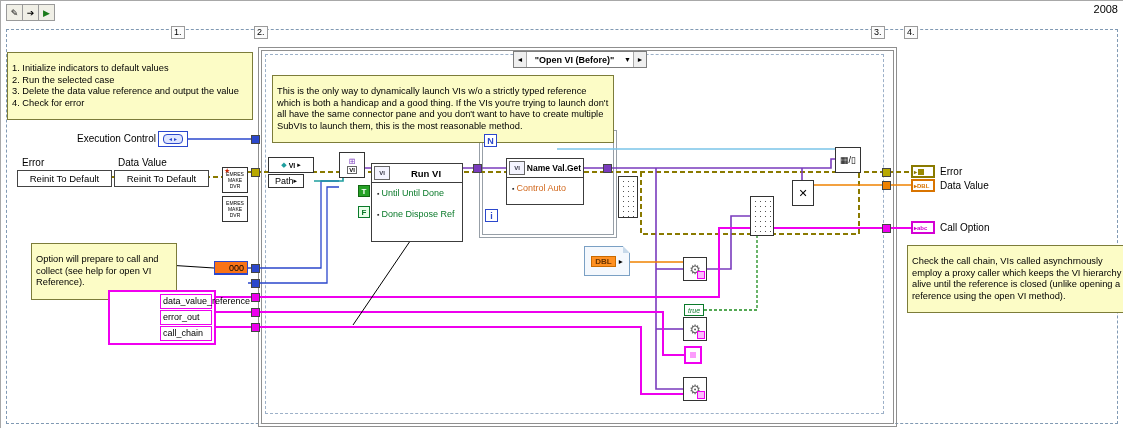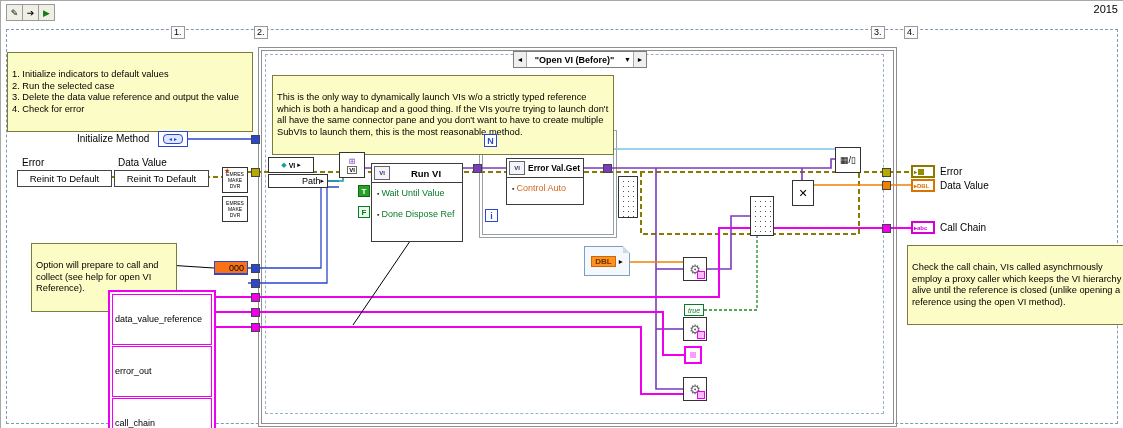--- a/index.html
+++ b/index.html
@@ -5,21 +5,21 @@
   html,body{margin:0;padding:0;background:#d8d8d8;}
   .canvas{position:relative;width:1123px;height:428px;background:#ffffff;border:1px solid #a8a8a8;
           font-family:"Liberation Sans",sans-serif;overflow:hidden;color:#000;}
   .outer-dash{position:absolute;border:1px dashed #8099b3;z-index:1;}
   .case-frame{position:absolute;border:4px double #8f8f8f;z-index:2;}
   .inner-dash{position:absolute;border:1px dashed #9cb0c8;z-index:2;}
   .loop-frame{position:absolute;border:4px double #979fa7;z-index:2;}
   .wires{position:absolute;left:0;top:0;z-index:3;}
   .tun{position:absolute;width:7px;height:7px;border:1px solid #444;z-index:5;}
   .comment{position:absolute;background:#fcfcc6;border:1px solid #7c7c3a;font-size:9.3px;line-height:11.5px;
-           padding:16px 4px;white-space:pre-line;z-index:6;}
+           padding:10px 4px;white-space:pre-line;z-index:6;}
   .frame-label{position:absolute;border:1px solid #9a9a9a;background:#fbfbfb;font-size:9px;line-height:11px;
            padding:0 2px;z-index:4;}
   .selector{position:absolute;display:flex;align-items:stretch;background:#fff;border:1px solid #7d7d7d;
            font-size:9px;height:15px;z-index:6;}
   .sel-arrow{width:12px;display:flex;align-items:center;justify-content:center;font-size:7px;background:#efefef;}
   .sel-arrow.l{border-right:1px solid #aaa;} .sel-arrow.r{border-left:1px solid #aaa;}
   .sel-label{flex:1;display:flex;align-items:center;justify-content:center;white-space:nowrap;padding:0 3px;font-weight:bold;}
   .sel-drop{display:flex;align-items:center;font-size:7px;padding:0 2px;}
   .slabel{position:absolute;font-size:10px;white-space:nowrap;z-index:6;}
   .node{position:absolute;background:#fff;border:1px solid #3c3c3c;z-index:6;box-sizing:border-box;}
@@ -28,21 +28,21 @@
             display:flex;align-items:center;justify-content:center;color:#334;background:#f4f4ff;}
   .node-title{flex:1;text-align:center;font-size:9.5px;font-weight:bold;}
   .node-row{height:21px;line-height:21px;font-size:9px;padding-left:5px;white-space:nowrap;}
   .node-row::before{content:"▪ ";font-size:7px;color:#333;}
   .row-green{color:#0a7a2a;} .row-orange{color:#d2691e;}
   .reinit{position:absolute;width:93px;height:15px;border:1px solid #444;background:#fff;font-size:9.5px;
           display:flex;align-items:center;justify-content:center;z-index:6;}
   .iconst{position:absolute;width:34px;height:13px;border:1px solid #2b47cc;background:#f97316;font-size:9px;
           display:flex;align-items:center;justify-content:flex-end;padding-right:3px;z-index:6;box-sizing:border-box;}
   .cluster{position:absolute;border:2px solid #f000f0;background:#fff;padding:2px;z-index:6;}
-  .cluster-row{border:1px solid #f000f0;height:13px;line-height:13px;font-size:9px;padding:18px 2px;margin-bottom:1px;white-space:nowrap;}
+  .cluster-row{border:1px solid #f000f0;height:13px;line-height:13px;font-size:9px;padding:0 2px;margin-bottom:1px;white-space:nowrap;margin-left:48px;}
   .mdvr{position:absolute;width:26px;height:26px;border:1px solid #333;background:#fff;z-index:6;
         font-size:5px;line-height:6px;text-align:center;padding-top:3px;box-sizing:border-box;}
   .mdvr .star{position:absolute;left:1px;top:0px;color:#cc2200;font-size:7px;}
   .icon{position:absolute;border:1px solid #333;background:#fff;z-index:6;display:flex;align-items:center;
         justify-content:center;box-sizing:border-box;}
   .gridfill{width:100%;height:100%;background-image:radial-gradient(#555 0.9px, transparent 1px);
         background-size:5px 5px;background-position:2px 2px;}
   .term{position:absolute;height:13px;border:2px solid;background:#fff;z-index:6;display:flex;align-items:center;
         font-size:6px;font-weight:bold;padding:0 1px;box-sizing:border-box;}
   .tfbox{position:absolute;width:12px;height:12px;z-index:6;font-size:8px;font-weight:bold;display:flex;
@@ -105,21 +105,21 @@
 
   <div class="tool" style="left:5px;top:3px">
       <span>✎</span>
     </div>
   <div class="tool" style="left:21px;top:3px">
       <span>➔</span>
     </div>
   <div class="tool" style="left:37px;top:3px">
       <span style="color:#1a7a1a">▶</span>
     </div>
-  <div class="slabel" style="right:6px;top:2px;font-size:11px">2015</div>
+  <div class="slabel" style="right:6px;top:2px;font-size:11px">2008</div>
 
   <div class="frame-label" style="left:170px;top:25px">1.</div>
   <div class="frame-label" style="left:253px;top:25px">2.</div>
   <div class="frame-label" style="left:870px;top:25px">3.</div>
   <div class="frame-label" style="left:903px;top:25px">4.</div>
 
   <div class="selector" style="left:512px;top:50px;width:132px">
     <span class="sel-arrow l">◄</span>
     <span class="sel-label">"Open VI (Before)"</span>
     <span class="sel-drop">▼</span>
@@ -127,21 +127,21 @@
   </div>
 
   <div class="comment" style="left:6px;top:51px;width:236px">1. Initialize indicators to default values
 2. Run the selected case
 3. Delete the data value reference and output the value
 4. Check for error</div>
   <div class="comment" style="left:271px;top:74px;width:332px">This is the only way to dynamically launch VIs w/o a strictly typed reference which is both a handicap and a good thing. If the VIs you're trying to launch don't all have the same connector pane and you don't want to have to create multiple SubVIs to launch them, this is the most reasonable method.</div>
   <div class="comment" style="left:30px;top:242px;width:136px">Option will prepare to call and collect (see help for open VI Reference).</div>
   <div class="comment" style="left:906px;top:244px;width:210px">Check the call chain, VIs called asynchrnously employ a proxy caller which keeps the VI hierarchy alive until the reference is closed (unlike opening a reference using the open VI method).</div>
 
-  <div class="slabel" style="left:76px;top:132px">Initialize Method</div>
+  <div class="slabel" style="left:76px;top:132px">Execution Control</div>
   <div class="icon" style="left:157px;top:130px;width:30px;height:16px;border-color:#2b47cc">
       <span class="pill">◄►</span>
     </div>
 
   <div class="slabel" style="left:21px;top:156px">Error</div>
   <div class="reinit" style="left:16px;top:169px">Reinit To Default</div>
   <div class="slabel" style="left:117px;top:156px">Data Value</div>
   <div class="reinit" style="left:113px;top:169px">Reinit To Default</div>
 
   <div class="mdvr" style="left:221px;top:166px">
@@ -163,48 +163,48 @@
     <div class="cluster-row">data_value_reference</div>
     <div class="cluster-row">error_out</div>
     <div class="cluster-row" style="margin-bottom:0">call_chain</div>
   </div>
 
   <div class="icon" style="left:267px;top:156px;width:46px;height:16px;font-size:7px;gap:2px">
     <span style="color:#1f9e9e">◆</span>
     <span style="font-weight:bold">VI</span>
     <span>▸</span>
   </div>
-  <div class="icon" style="left:267px;top:173px;width:60px;height:14px;font-size:9px;justify-content:flex-end;padding:0 3px">
+  <div class="icon" style="left:267px;top:173px;width:36px;height:14px;font-size:9px;justify-content:center;padding:0 3px">
     <span>Path</span>
     <span style="font-size:7px">▸</span>
   </div>
 
   <div class="icon" style="left:338px;top:151px;width:26px;height:26px;flex-direction:column;font-size:6px">
     <span style="font-size:8px;color:#7a3bbd">⊞</span>
     <span style="border:1px solid #666;padding:0 1px;font-weight:bold">VI</span>
   </div>
 
   <div class="node" style="left:370px;top:162px;width:92px;height:79px">
     <div class="node-head">
       <span class="vi-badge">VI</span>
       <span class="node-title">Run VI</span>
     </div>
-    <div class="node-row row-green">Wait Until Value</div>
+    <div class="node-row row-green">Until Until Done</div>
     <div class="node-row row-green">Done Dispose Ref</div>
   </div>
   <div class="tfbox" style="left:357px;top:184px;background:#27a227;color:#fff;border:1px solid #116611">T</div>
   <div class="tfbox" style="left:357px;top:205px;background:#eaffea;color:#0a7a2a;border:1px solid #0a7a2a">F</div>
 
   <div class="lterm" style="left:483px;top:133px">N</div>
   <div class="lterm" style="left:484px;top:208px">i</div>
 
   <div class="node" style="left:505px;top:157px;width:78px;height:47px">
     <div class="node-head">
       <span class="vi-badge">VI</span>
-      <span class="node-title" style="font-size:8.5px">Error Val.Get</span>
+      <span class="node-title" style="font-size:8.5px">Name Val.Get</span>
     </div>
     <div class="node-row row-orange">Control Auto</div>
   </div>
 
   <div class="icon" style="left:583px;top:245px;width:46px;height:30px;border-color:#7aa0c4;background:#f4f8fd">
     <span class="fold"></span>
     <span style="background:#ff9021;color:#6a3400;border:1px solid #c96a00;font-size:8px;font-weight:bold;padding:0 3px">DBL</span>
     <span style="font-size:8px;margin-left:3px">▸</span>
   </div>
 
@@ -252,15 +252,15 @@
   <div class="term" style="left:910px;top:178px;width:24px;border-color:#d97400;color:#d97400">
     <span>▸</span>
     <span>DBL</span>
   </div>
   <div class="slabel" style="left:939px;top:179px">Data Value</div>
 
   <div class="term" style="left:910px;top:220px;width:24px;border-color:#d400d4;color:#d400d4">
     <span>▸</span>
     <span>abc</span>
   </div>
-  <div class="slabel" style="left:939px;top:221px">Call Chain</div>
+  <div class="slabel" style="left:939px;top:221px">Call Option</div>
 
 </div>
 
 </body></html>

